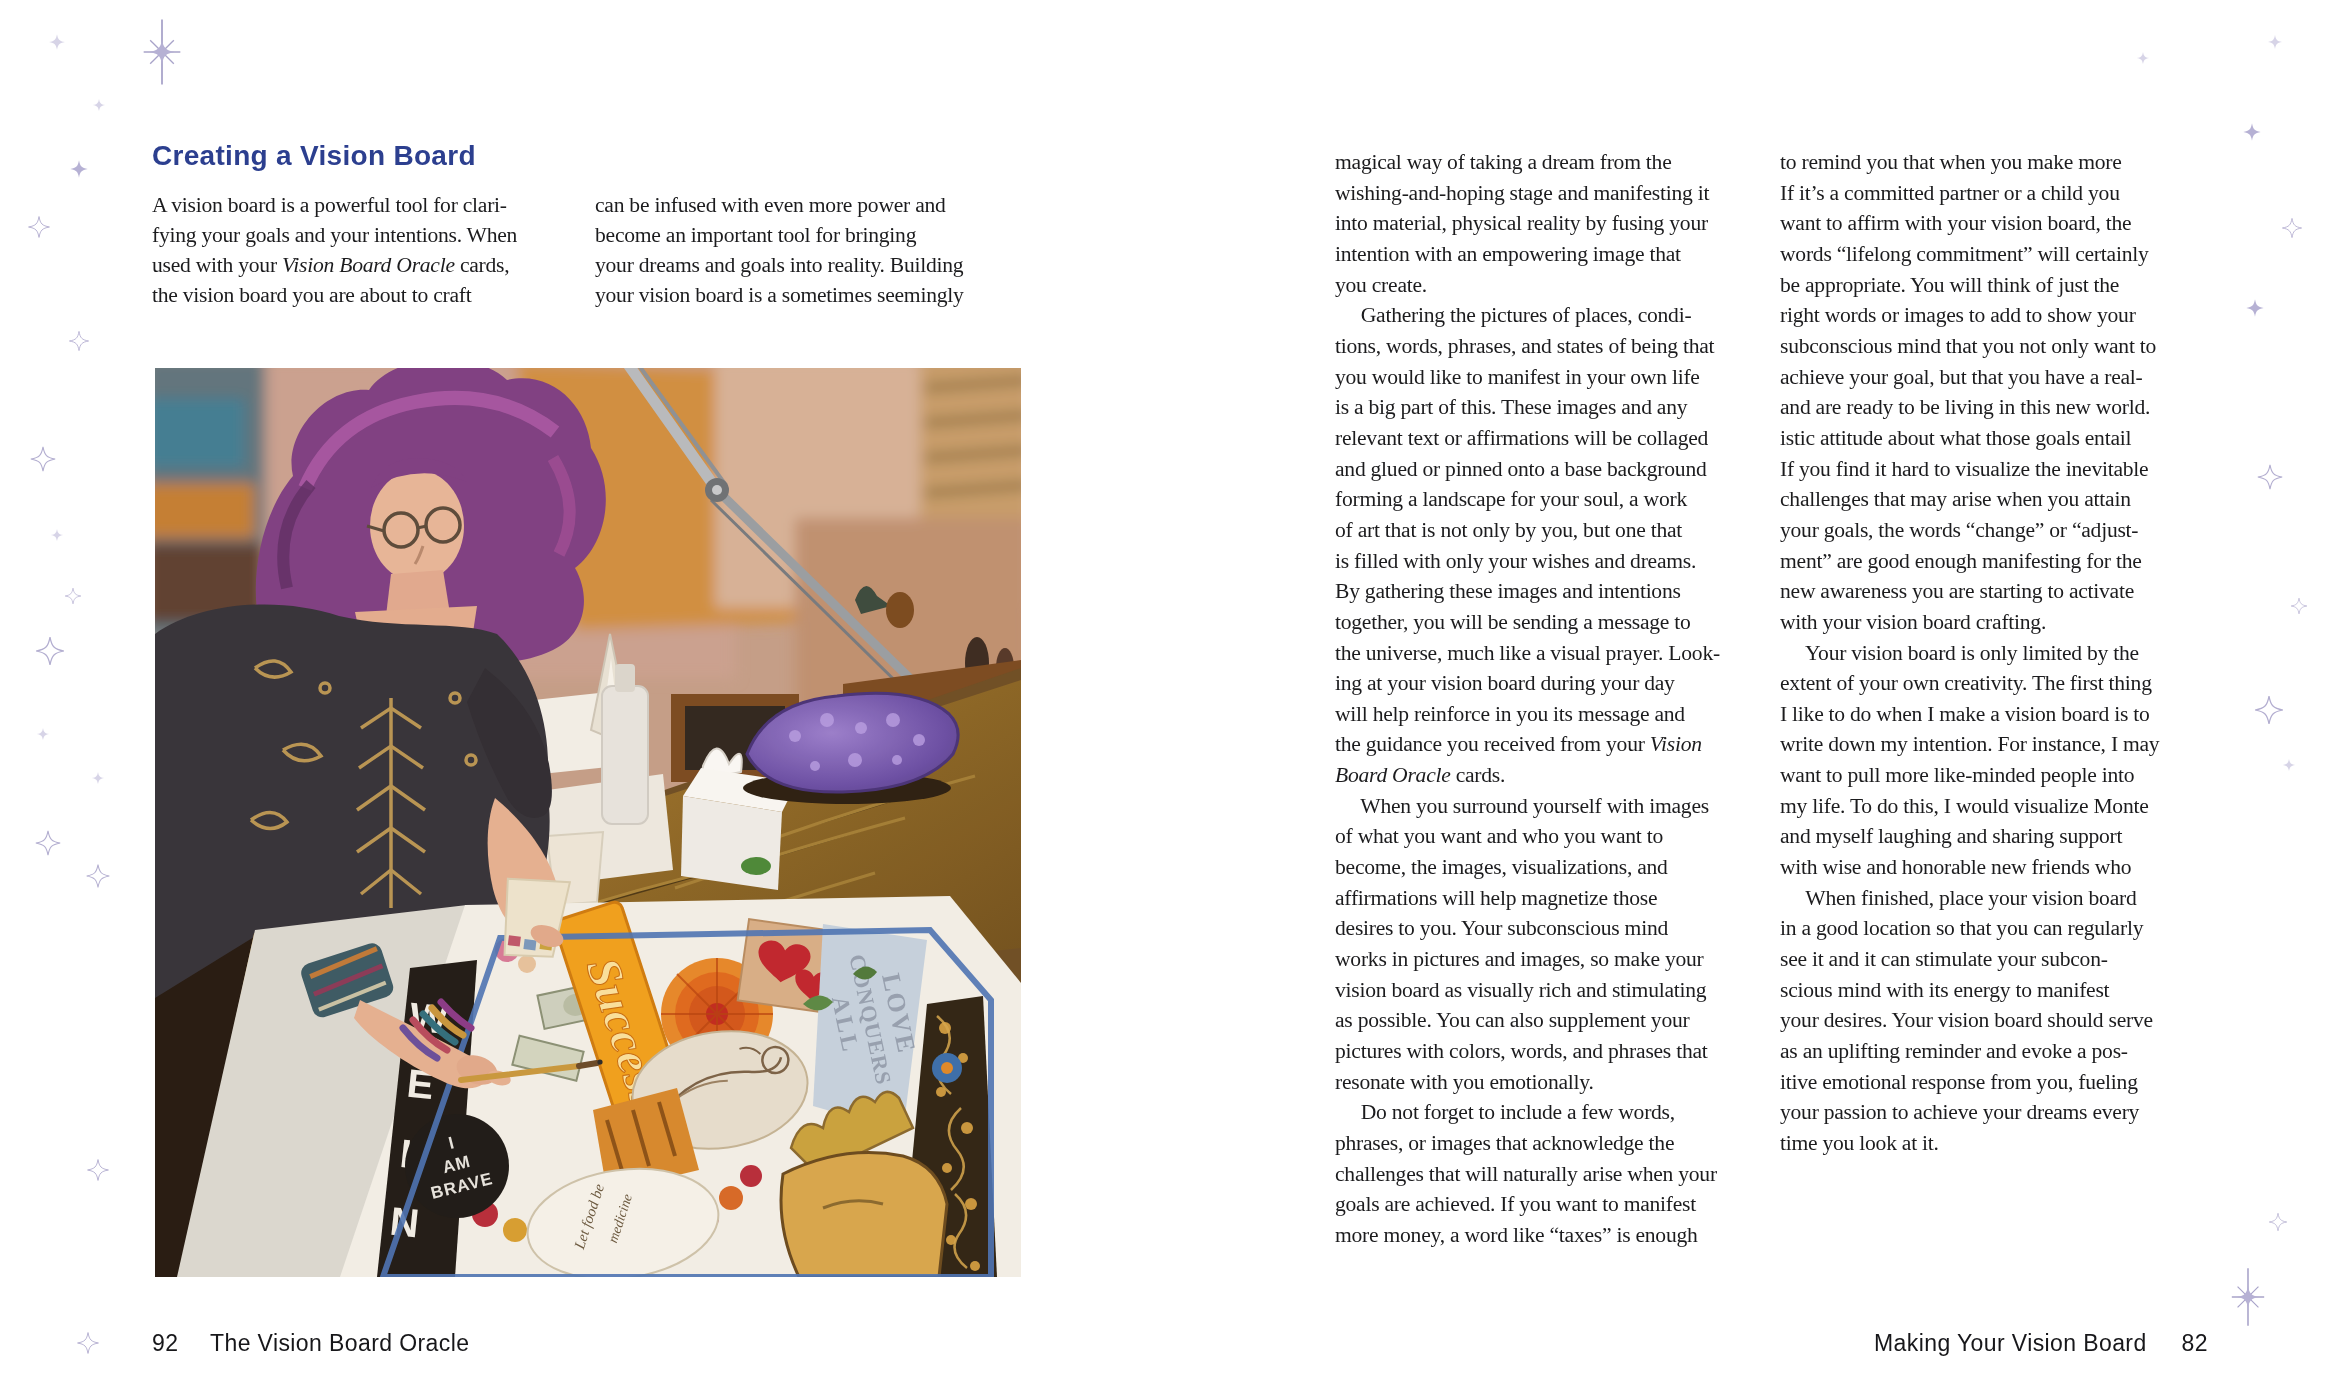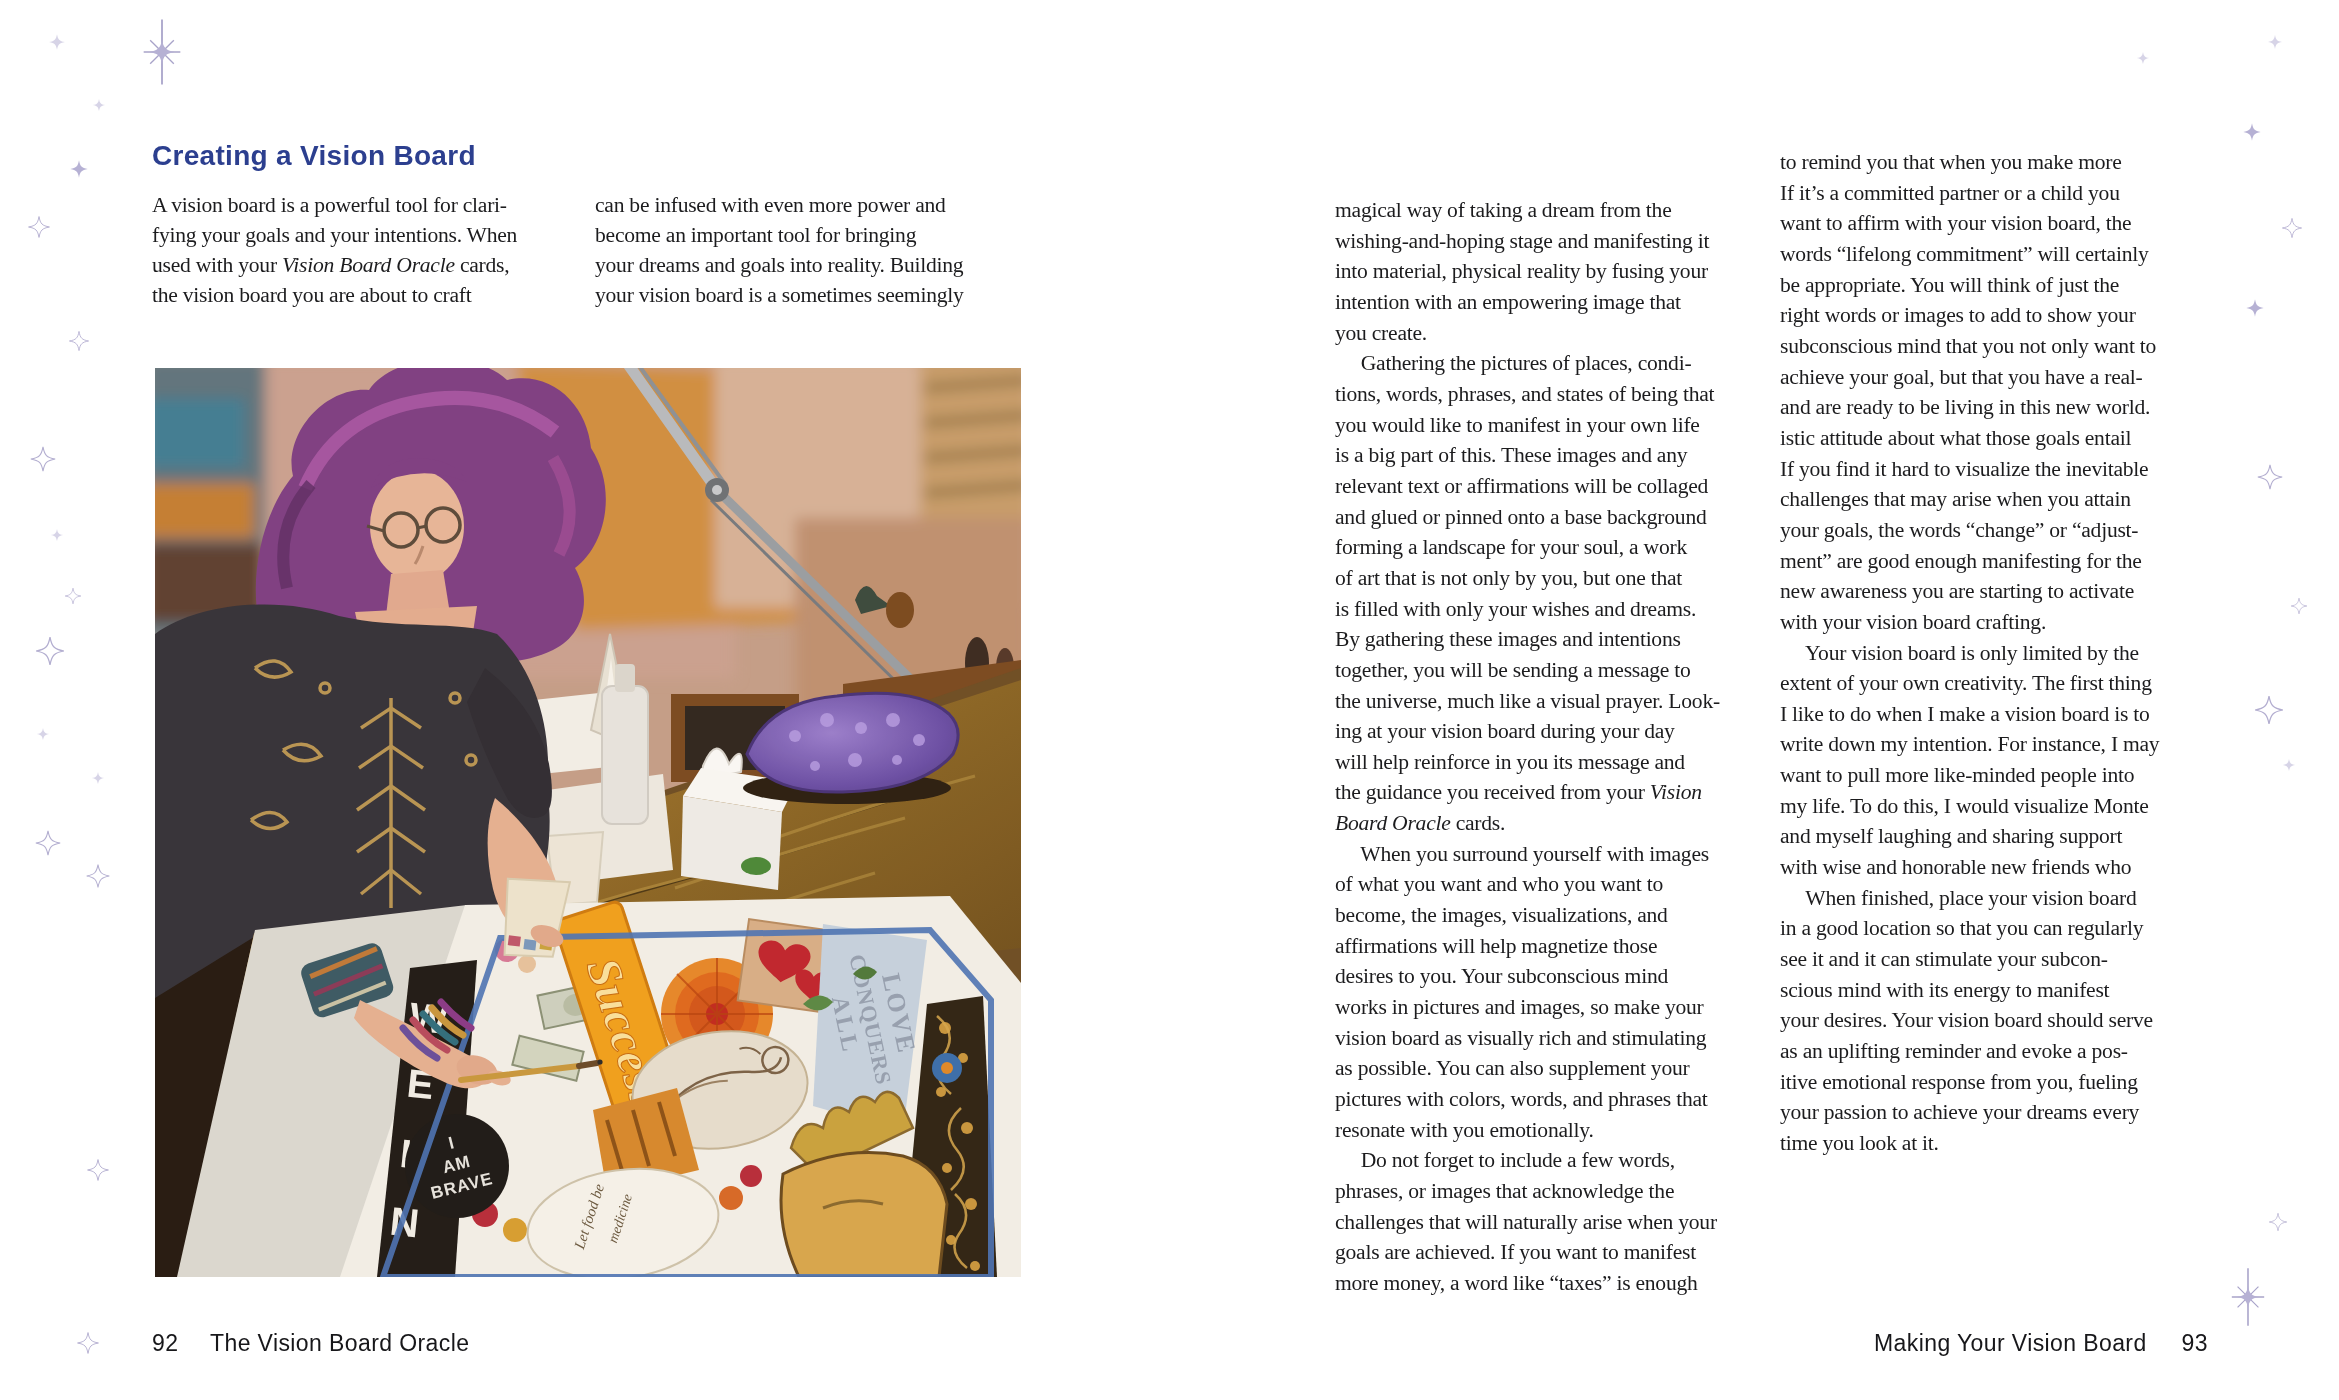--- a/index.html
+++ b/index.html
@@ -5,21 +5,21 @@
   html,body{margin:0;padding:0;background:#ffffff;}
   .canvas{position:relative;width:2339px;height:1400px;background:#ffffff;overflow:hidden;
           font-family:"Liberation Serif",serif;color:#1d1d20;border-radius:16px;}
   .heading{position:absolute;left:152px;top:140px;margin:0;
            font-family:"Liberation Sans",sans-serif;font-weight:700;font-size:28px;
            letter-spacing:.3px;color:#2c3f8f;}
   .col{position:absolute;font-size:21.6px;line-height:30.66px;letter-spacing:-0.25px;color:#1c1c1e;}
   .tline{white-space:pre;}
   .intro1{left:152px;top:190px;width:435px;line-height:30px;}
   .intro2{left:595px;top:190px;width:435px;line-height:30px;}
-  .rcol1{left:1335px;top:147px;width:440px;margin-top:48px;}
+  .rcol1{left:1335px;top:147px;width:440px;}
   .rcol2{left:1780px;top:147px;width:440px;}
   .photo{position:absolute;left:155px;top:368px;width:866px;height:909px;margin:0;overflow:hidden;}
   .footer{position:absolute;top:1330px;font-family:"Liberation Sans",sans-serif;
           font-size:23px;letter-spacing:.4px;color:#17171a;}
   .fl{left:152px;}
   .fl .num{display:inline-block;min-width:58px;}
   .fr{left:1780px;width:428px;text-align:right;}
   .fr .num{display:inline-block;margin-left:35px;}
   .decor-item{position:absolute;pointer-events:none;}
 </style>
@@ -519,17 +519,17 @@
         <div class="tline">in a good location so that you can regularly</div>
         <div class="tline">see it and it can stimulate your subcon-</div>
         <div class="tline">scious mind with its energy to manifest</div>
         <div class="tline">your desires. Your vision board should serve</div>
         <div class="tline">as an uplifting reminder and evoke a pos-</div>
         <div class="tline">itive emotional response from you, fueling</div>
         <div class="tline">your passion to achieve your dreams every</div>
         <div class="tline">time you look at it.</div>
       </div>
     <div class="footer fr">
-      <span>Making Your Vision Board</span><span class="num">93</span>
+      <span>Making Your Vision Board</span><span class="num">82</span>
     </div>
   </section>
 
 </div>
 
 </body></html>

